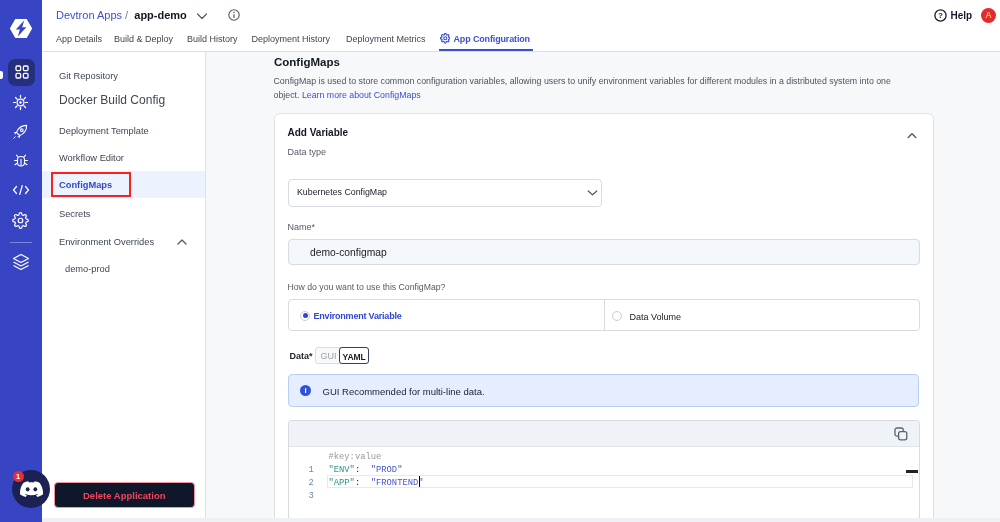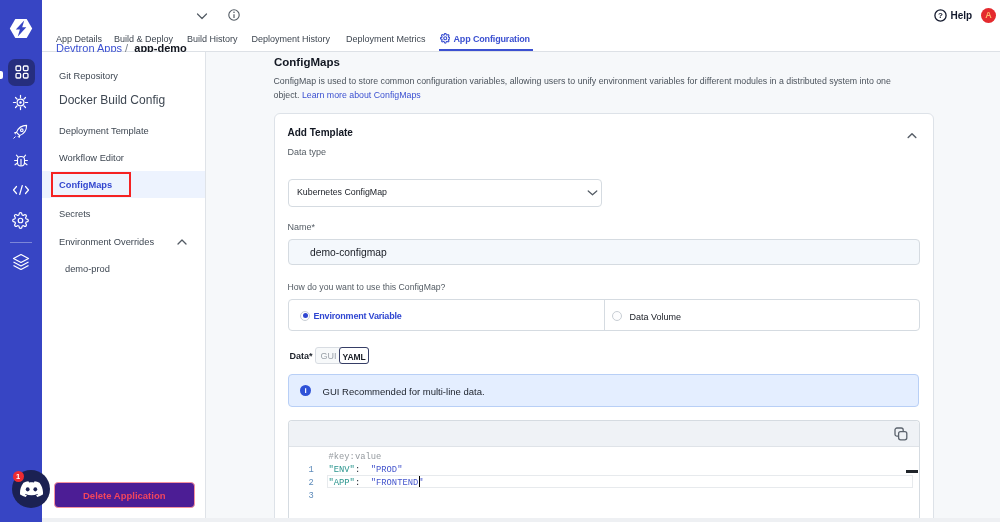--- a/index.html
+++ b/index.html
@@ -13,21 +13,21 @@
 
 <div class="abs" style="left:205px;top:52px;width:795px;height:470px;background:#f6f8fa;"></div>
 
 <div class="abs" style="left:274px;top:55.8px;font-size:11.5px;font-weight:bold;color:#121722;">ConfigMaps</div>
 <div class="abs" style="left:273.5px;top:73.5px;font-size:8.8px;line-height:14.5px;color:#4b535c;">
 ConfigMap is used to store common configuration variables, allowing users to unify environment variables for different modules in a distributed system into one<br>
 object. <span style="color:#3b50d1;">Learn more about ConfigMaps</span>
 </div>
 
 <div class="abs" style="left:274px;top:113px;width:660px;height:409px;background:#fff;border:1px solid #dde2e8;border-radius:6px 6px 0 0;"></div>
-<div class="abs" style="left:287.5px;top:127px;font-size:10px;font-weight:bold;color:#121722;">Add Template</div>
+<div class="abs" style="left:287.5px;top:127px;font-size:10px;font-weight:bold;color:#121722;">Add Variable</div>
 <svg class="abs" style="left:906.5px;top:131.5px;" width="10" height="7" viewBox="0 0 10 7">
     <polyline points="1.2,5.5 5,1.8 8.8,5.5" fill="none" stroke="#596069" stroke-width="1.5" stroke-linecap="round" stroke-linejoin="round"></polyline>
   </svg>
 
 <div class="abs" style="left:287.5px;top:147px;font-size:9px;color:#545c64;">Data type</div>
 <div class="abs" style="left:287.5px;top:179px;width:314px;height:27.5px;background:#fff;border:1px solid #d5dbe1;border-radius:4px;"></div>
 <div class="abs" style="left:297px;top:186.5px;font-size:8.8px;color:#181c24;">Kubernetes ConfigMap</div>
 <svg class="abs" style="left:587px;top:190px;" width="11" height="6" viewBox="0 0 11 6">
     <polyline points="1.2,1 5.5,4.8 9.8,1" fill="none" stroke="#525a63" stroke-width="1.2" stroke-linecap="round" stroke-linejoin="round"></polyline>
   </svg>
@@ -75,21 +75,21 @@
   <div class="abs" style="left:40px;top:0;white-space:pre;color:#1b202a;"><span style="color:#959a9f;">#key:value</span>
 <span style="color:#2a958e;">"ENV"</span>:  <span style="color:#4556cd;">"PROD"</span>
 <span style="color:#2a958e;">"APP"</span>:  <span style="color:#4556cd;">"FRONTEND"</span></div>
 
   <div class="abs" style="left:130.5px;top:25px;width:1.4px;height:11px;background:#000;"></div>
 
   <div class="abs" style="left:617px;top:19.5px;width:12.5px;height:3px;background:#20242a;"></div>
 </div>
 
 <div class="abs" style="left:42px;top:0;width:958px;height:52px;background:#fff;border-bottom:1px solid #dde1e6;"></div>
-<div class="abs" style="left:56px;top:8.5px;font-size:11px;color:#3b50d1;margin-top:33px;">Devtron Apps <span style="color:#767e87;">/</span>&nbsp; <b style="color:#12161f;">app-demo</b></div>
+<div class="abs" style="left:56px;top:8.5px;font-size:11px;color:#3b50d1;">Devtron Apps <span style="color:#767e87;">/</span>&nbsp; <b style="color:#12161f;">app-demo</b></div>
 <svg class="abs" style="left:196px;top:13px;" width="12" height="7" viewBox="0 0 12 7">
     <polyline points="1.5,1 6,5.5 10.5,1" fill="none" stroke="#525a63" stroke-width="1.2" stroke-linecap="round" stroke-linejoin="round"></polyline>
   </svg>
 <svg class="abs" style="left:228px;top:9px;" width="12" height="12" viewBox="0 0 12 12" fill="none">
     <circle cx="6" cy="6" r="5.2" stroke="#525a63" stroke-width="1.1"></circle>
     <line x1="6" y1="5.2" x2="6" y2="9" stroke="#525a63" stroke-width="1.2"></line>
     <circle cx="6" cy="3.2" r="0.8" fill="#525a63"></circle>
   </svg>
 
 <div class="abs" style="left:56px;top:34px;font-size:9px;color:#3e4650;">App Details</div>
@@ -120,21 +120,21 @@
 <div class="abs" style="left:59px;top:180px;font-size:9.3px;font-weight:bold;color:#3347cf;">ConfigMaps</div>
 <div class="abs" style="left:59px;top:208.5px;font-size:9.3px;color:#3e4752;">Secrets</div>
 <div class="abs" style="left:59px;top:236.5px;font-size:9.3px;color:#3e4752;">Environment Overrides</div>
 <svg class="abs" style="left:176.5px;top:238.5px;" width="10" height="6" viewBox="0 0 10 6">
     <polyline points="1,5 5,1 9,5" fill="none" stroke="#525a63" stroke-width="1.3" stroke-linecap="round" stroke-linejoin="round"></polyline>
   </svg>
 <div class="abs" style="left:65px;top:263.5px;font-size:9.3px;color:#3e4752;">demo-prod</div>
 
 <div class="abs" style="left:51px;top:172px;width:80px;height:25px;border:2px solid #f52222;"></div>
 
-<div class="abs" style="left:54px;top:482px;width:140.5px;height:26px;border:1px solid #f6939e;border-radius:4px;background:#4c1d95;font-size:9.5px;font-weight:bold;color:#f2455d;text-align:center;line-height:25px;">Delete Application</div>
+<div class="abs" style="left:54px;top:482px;width:140.5px;height:26px;border:1px solid #f6939e;border-radius:4px;background:#0f172a;font-size:9.5px;font-weight:bold;color:#f2455d;text-align:center;line-height:25px;">Delete Application</div>
 
 <div class="abs" style="left:42px;top:518px;width:958px;height:4px;background:#eef0f3;"></div>
 
 <div class="abs" style="left:0;top:0;width:42px;height:522px;background:#3745c4;"></div>
 
 <svg class="abs" style="left:9px;top:17px;" width="24" height="23" viewBox="0 0 24 23">
   <polygon points="6.3,2.1 17.7,2.1 23.2,11.5 17.7,20.9 6.3,20.9 0.8,11.5" fill="#fff"></polygon>
   <path d="M15.2,3.6 L6.8,12.6 L10.9,12.6 L8.8,19.4 L17.3,10.2 L13.2,10.2 Z" fill="#3745c4"></path>
 </svg>
 

